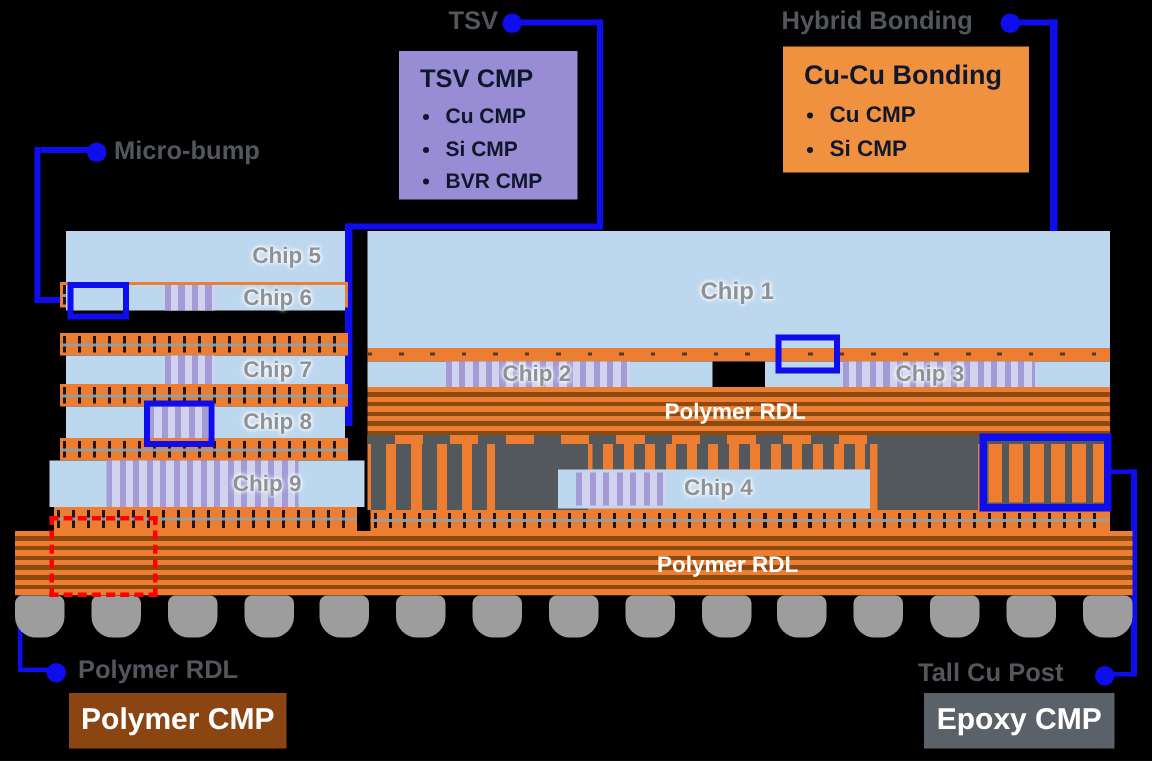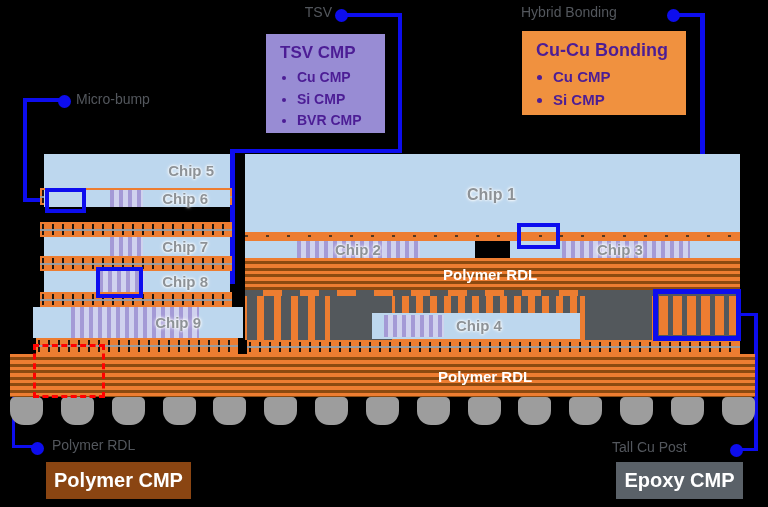--- a/index.html
+++ b/index.html
@@ -6,37 +6,37 @@
     --background:#000000; --chip-blue:#bdd7ee; --band-orange:#ed7d31;
     --rdl-stripe:#8c4a10; --stripe-purple:#a49ad6; --stripe-gap:#d0d2ee;
     --dark-gray:#53585c; --callout-blue:#0d0dee; --highlight-red:#ff0000;
     --label-gray:#53575d; --chip-label:#8d9297; --ball-gray:#9d9d9d;
     --purple-box:#988cd4; --orange-box:#f0913f; --brown-box:#8a4512; --gray-box:#5a6168;
   }
   html,body{margin:0;padding:0;background:#111;}
   #fig{position:relative;width:768px;height:507px;background:var(--background);
        font-family:"Liberation Sans",sans-serif;overflow:hidden;}
   .abs{position:absolute;}
-  .lbl{position:absolute;color:var(--label-gray);font-weight:400;font-size:14px;white-space:nowrap;}
+  .lbl{position:absolute;color:var(--label-gray);font-weight:700;font-size:17px;white-space:nowrap;}
   .dot{position:absolute;width:13px;height:13px;border-radius:50%;background:var(--callout-blue);}
   .line{position:absolute;background:var(--callout-blue);}
   .bluerect{position:absolute;border:4px solid var(--callout-blue);background:transparent;box-sizing:border-box;}
   .redrect{position:absolute;border:3px dashed var(--highlight-red);box-sizing:border-box;}
   .chip{position:absolute;background:var(--chip-blue);}
   .chiplbl{position:absolute;color:var(--chip-label);font-weight:700;font-size:15px;white-space:nowrap;
            text-shadow:0 0 2px #fff,0 0 3px #fff,0 0 4px rgba(255,255,255,.85);}
   .band{position:absolute;background:var(--band-orange);overflow:hidden;}
   .band .ticks{position:absolute;left:2px;right:2px;top:2px;bottom:2px;
                background:repeating-linear-gradient(90deg,rgba(10,10,10,.9) 0 2px,transparent 2px 10px);}
   .band .mid{position:absolute;left:0;right:0;top:calc(50% - 1px);height:2px;background:rgba(150,158,166,.95);}
   .stripes{position:absolute;background:repeating-linear-gradient(90deg,var(--stripe-purple) 0 4px,var(--stripe-gap) 4px 9px);}
   .rdl{position:absolute;background:repeating-linear-gradient(180deg,var(--band-orange) 0 3.5px,var(--rdl-stripe) 3.5px 6.5px);}
   .rdllbl{position:absolute;color:#fff;font-weight:700;font-size:15px;white-space:nowrap;}
   .darkblk{position:absolute;background:var(--dark-gray);}
-  .infobox{position:absolute;color:#4c1d95;box-sizing:border-box;padding:7px 10px 6px 12px;}
+  .infobox{position:absolute;color:#0f172a;box-sizing:border-box;padding:7px 10px 6px 12px;}
   .infobox .title{font-weight:700;font-size:17px;margin:2px 0 4px 2px;}
   .infobox ul{margin:0;padding:0 0 0 19px;font-weight:700;font-size:14px;line-height:1.55;}
   .cmpbox{position:absolute;display:flex;align-items:center;justify-content:center;
           color:#fff;font-weight:700;font-size:20px;}
   .ball{width:33px;height:28px;background:var(--ball-gray);border-radius:5px 5px 14px 14px;}
 </style>
 </head>
 <body>
 
 <div id="fig">

